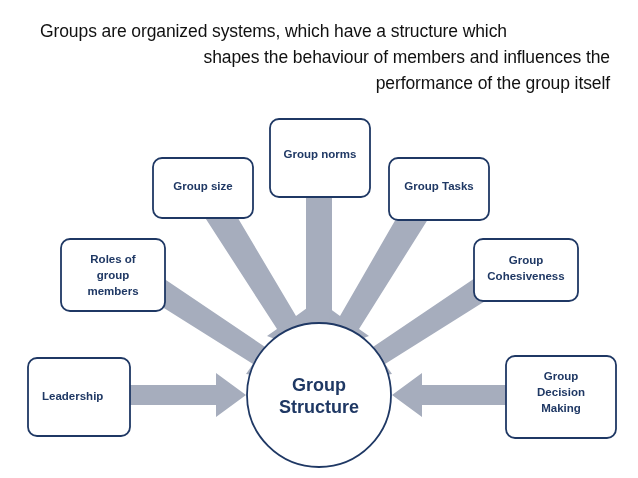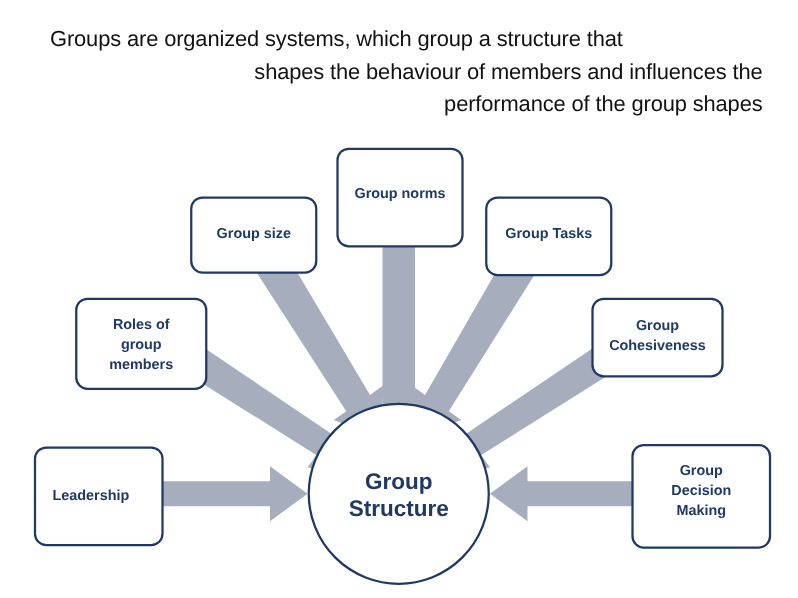--- a/index.html
+++ b/index.html
@@ -71,23 +71,23 @@
   }
   .lbl-center { text-anchor: middle; }
   .lbl-start { text-anchor: start; }
 </style>
 </head>
 <body>
 
 <div id="slide">
 
   <div id="heading">
-    <span class="ln ln1">Groups are organized systems, which group a structure that</span>
+    <span class="ln ln1">Groups are organized systems, which have a structure which</span>
     <span class="ln ln2">shapes the behaviour of members and influences the</span>
-    <span class="ln ln3">performance of the group shapes</span>
+    <span class="ln ln3">performance of the group itself</span>
   </div>
 
   <div id="diagram">
     <svg width="638" height="370" viewBox="0 0 638 370" xmlns="http://www.w3.org/2000/svg">
 
       <g>
         <polygon class="arrow" points="306,88 332,88 332,216 344,216 319,244 294,216 306,216"></polygon>
       </g>
 
       <g>

